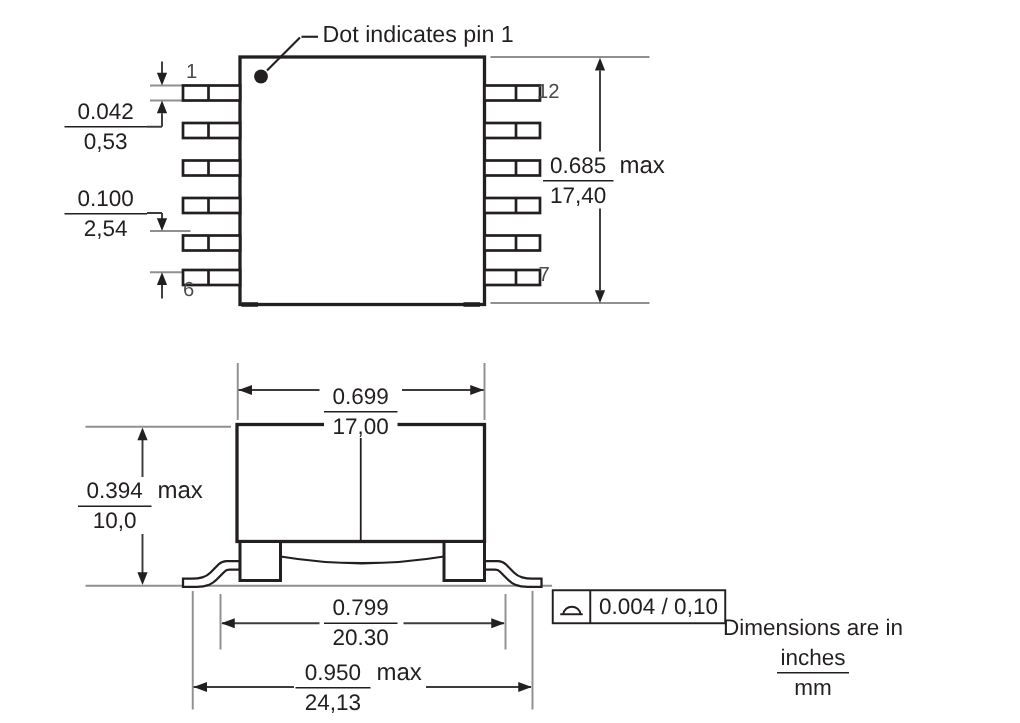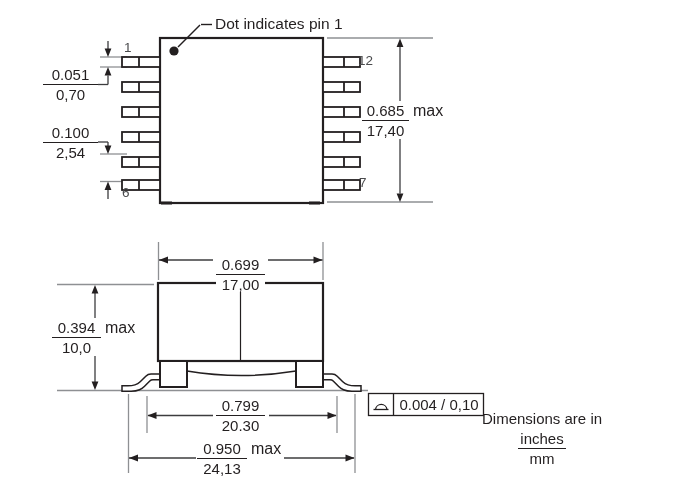--- a/index.html
+++ b/index.html
@@ -163,22 +163,22 @@
   </svg>
 
   <div class="txt" style="left:215px;top:16px;font-size:15.5px;">Dot indicates pin 1</div>
 
   <div class="pinnum" style="left:124px;top:41px;">1</div>
   <div class="pinnum" style="left:122px;top:186px;">6</div>
   <div class="pinnum" style="left:358px;top:54px;">12</div>
   <div class="pinnum" style="left:359px;top:176px;">7</div>
 
   <div class="frac" style="left:43px;top:67px;width:55px;">
-    <span class="t">0.051</span>
-    <span class="b">0,70</span>
+    <span class="t">0.042</span>
+    <span class="b">0,53</span>
   </div>
 
   <div class="frac" style="left:43px;top:125px;width:55px;">
     <span class="t">0.100</span>
     <span class="b">2,54</span>
   </div>
 
   <div class="dimgroup" style="left:362px;top:103px;">
     <span class="frac" style="width:47px;">
       <span class="t">0.685</span>

